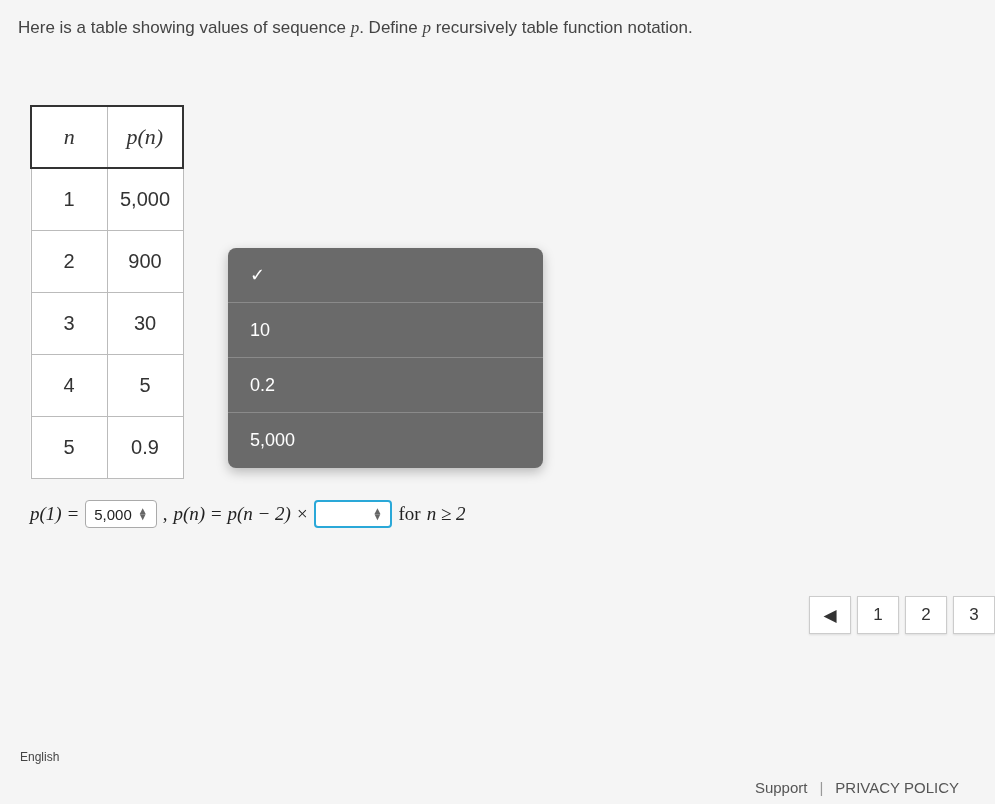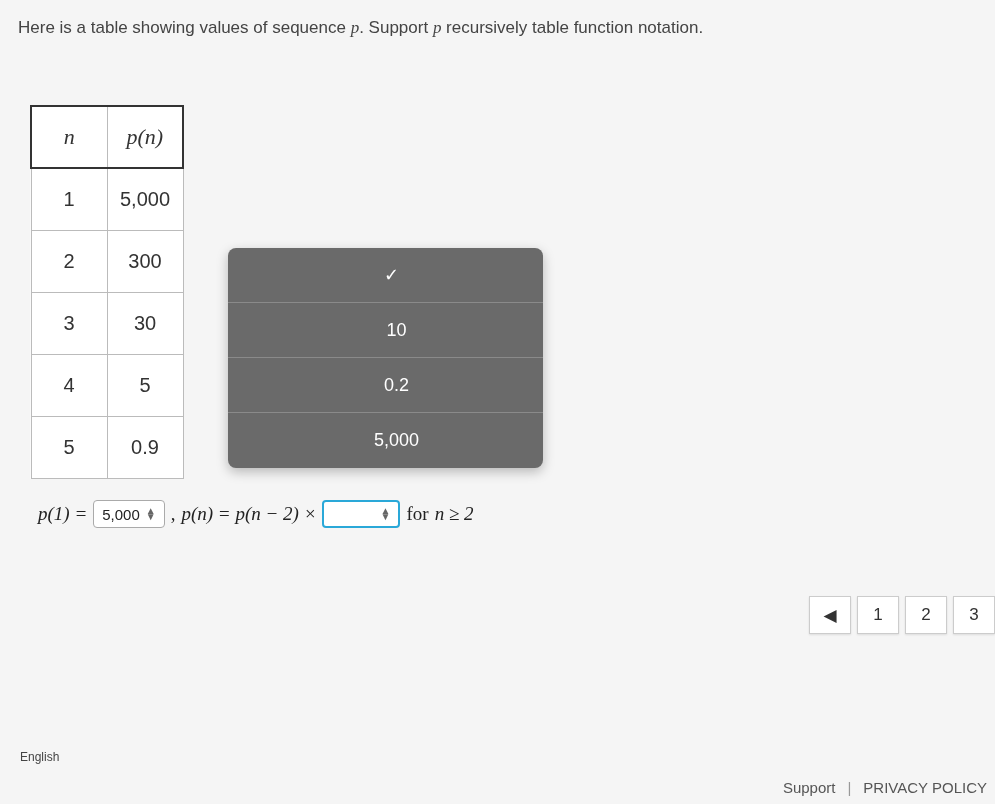--- a/index.html
+++ b/index.html
@@ -57,39 +57,37 @@
   }
   .dropdown-row {
     height: 55px;
     border-bottom: 1px solid #8a8a8a;
     color: #fff;
     font-size: 18px;
     display: flex;
     align-items: center;
     padding-left: 22px;
     cursor: pointer;
-    justify-content: center;
   }
   .dropdown-row:last-child { border-bottom: none; }
   .dropdown-row.selected::before {
     content: "✓";
     margin-right: 10px;
     font-size: 18px;
   }
   .equation {
     position: absolute;
     top: 500px;
     left: 30px;
     font-family: 'Times New Roman', serif;
     font-size: 19px;
     display: flex;
     align-items: center;
     gap: 6px;
     color: #222;
-    margin-left: 8px;
   }
   .equation .ital { font-style: italic; }
   .stepper {
     display: inline-flex;
     align-items: center;
     border: 1px solid #aaa;
     background: #fff;
     border-radius: 4px;
     height: 28px;
     padding: 0 8px;
@@ -134,52 +132,52 @@
   .lang {
     position: absolute;
     bottom: 40px;
     left: 20px;
     font-size: 12px;
     color: #444;
   }
   .footer-links {
     position: absolute;
     bottom: 8px;
-    right: 8px;
+    right: 36px;
     font-size: 15px;
     color: #555;
     display: flex;
     gap: 12px;
     align-items: center;
     margin-top: 12px;
   }
   .footer-links .sep { color: #999; }
 </style>
 </head>
 <body>
 
 <div class="prompt">
-  <span>Here is a table showing values of sequence </span><span class="ital">p</span><span>. Support </span><span class="ital">p</span><span> recursively table function notation.</span>
+  <span>Here is a table showing values of sequence </span><span class="ital">p</span><span>. Define </span><span class="ital">p</span><span> recursively table function notation.</span>
 </div>
 
 <table class="data-table">
   <thead>
     <tr>
       <th>n</th>
       <th>p(n)</th>
     </tr>
   </thead>
   <tbody>
     <tr>
       <td>1</td>
       <td>5,000</td>
     </tr>
     <tr>
       <td>2</td>
-      <td>300</td>
+      <td>900</td>
     </tr>
     <tr>
       <td>3</td>
       <td>30</td>
     </tr>
     <tr>
       <td>4</td>
       <td>5</td>
     </tr>
     <tr>

